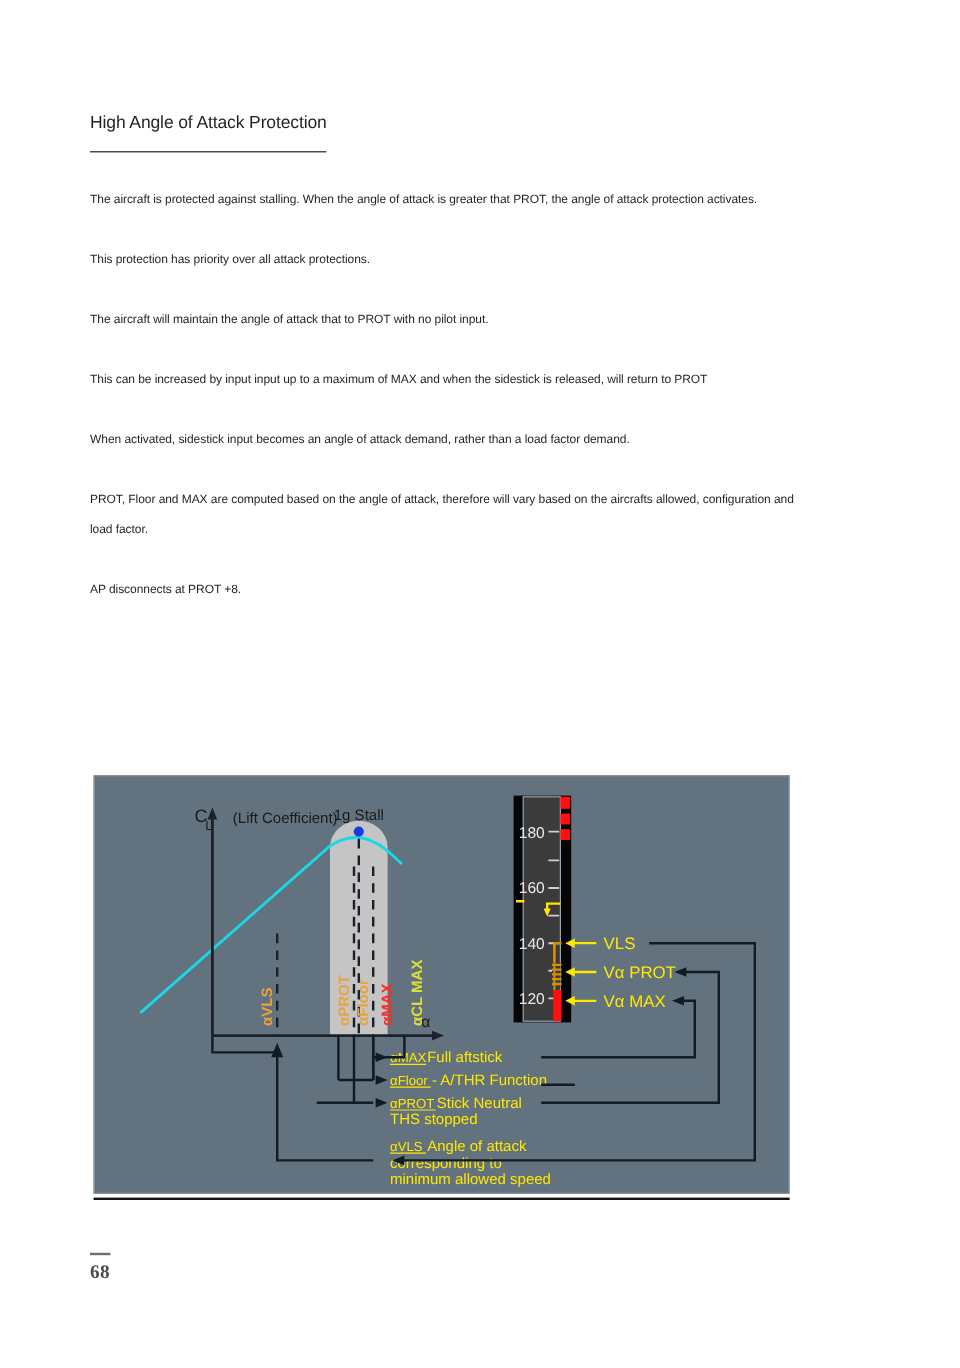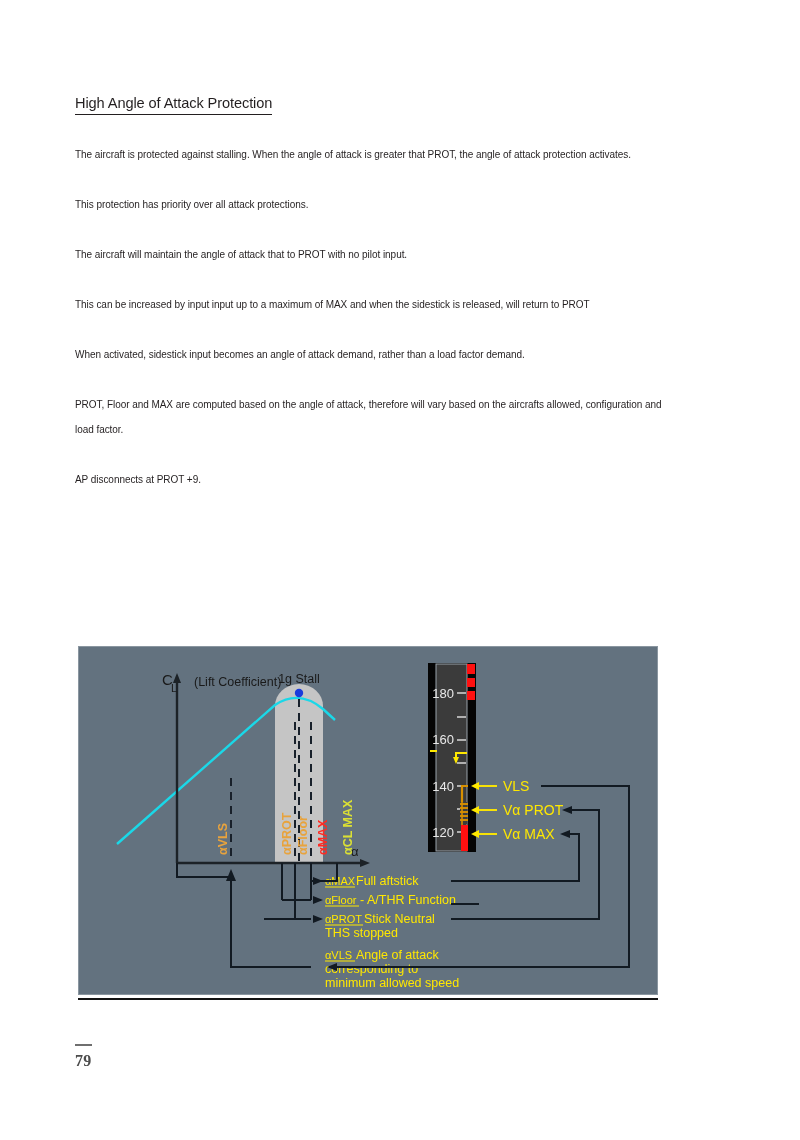--- a/index.html
+++ b/index.html
@@ -21,21 +21,21 @@
     left: 75px; top: 94px;
     width: 600px;
   }
   .section-heading {
     font-size: 14.6px;
     line-height: 1.35;
     font-weight: 400;
     margin: 0 0 27px 0;
     display: inline-block;
     border-bottom: 1.3px solid #231f20;
-    padding-bottom: 0;
+    padding-bottom: 12px;
     letter-spacing: -0.1px;
   }
   .para {
     font-size: 10px;
     line-height: 25px;
     margin: 0 0 25px 0;
     letter-spacing: -0.05px;
   }
   .para.last { margin-bottom: 0; }
 
@@ -89,21 +89,21 @@
 <div class="page">
 
   <div class="doc-body">
     <div class="section-heading">High Angle of Attack Protection</div>
     <p class="para">The aircraft is protected against stalling. When the angle of attack is greater that PROT, the angle of attack protection activates.</p>
     <p class="para">This protection has priority over all attack protections.</p>
     <p class="para">The aircraft will maintain the angle of attack that to PROT with no pilot input.</p>
     <p class="para">This can be increased by input input up to a maximum of MAX and when the sidestick is released, will return to PROT</p>
     <p class="para">When activated, sidestick input becomes an angle of attack demand, rather than a load factor demand.</p>
     <p class="para">PROT, Floor and MAX are computed based on the angle of attack, therefore will vary based on the aircrafts allowed, configuration and load factor.</p>
-    <p class="para last">AP disconnects at PROT +9.</p>
+    <p class="para last">AP disconnects at PROT +8.</p>
   </div>
 
   <div class="figure-wrap">
     <div class="figure">
       <svg class="fig-svg" width="580" height="349" viewBox="0 0 580 349">
 
         <path d="M 196 216 L 196 59 A 24 22 0 0 1 244 59 L 244 216 Z" fill="#c5c5c5" stroke="none"></path>
 
         <path d="M 38 197 L 196 58 Q 220 42 244 62 L 256 73" fill="none" stroke="#1ad8e8" stroke-width="2.4"></path>
 
@@ -254,16 +254,16 @@
         <polygon points="248,320 258,316 258,324" fill="#121a22"></polygon>
 
       </svg>
     </div>
   </div>
 
   <div class="rule-below-fig"></div>
 
   <div class="footer">
     <div class="footer-dash"></div>
-    <div class="page-number">79</div>
+    <div class="page-number">68</div>
   </div>
 
 </div>
 
 </body></html>

